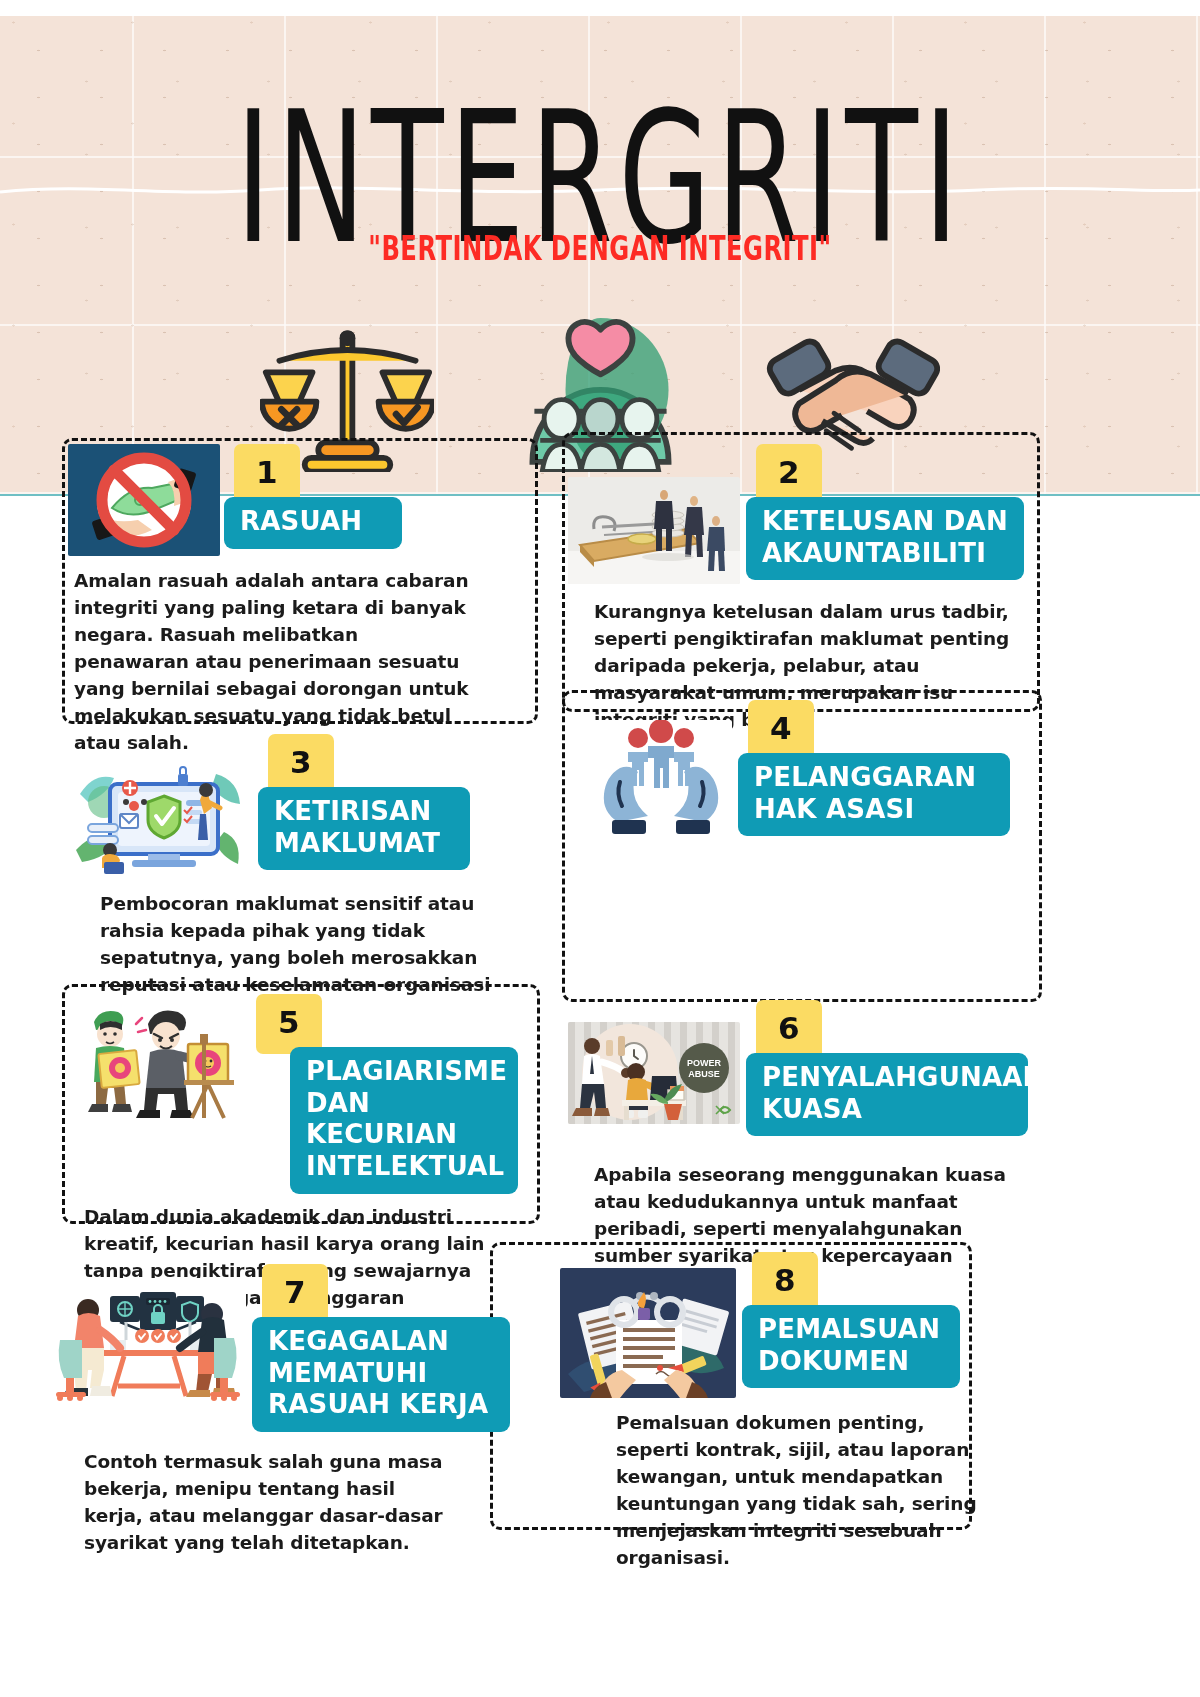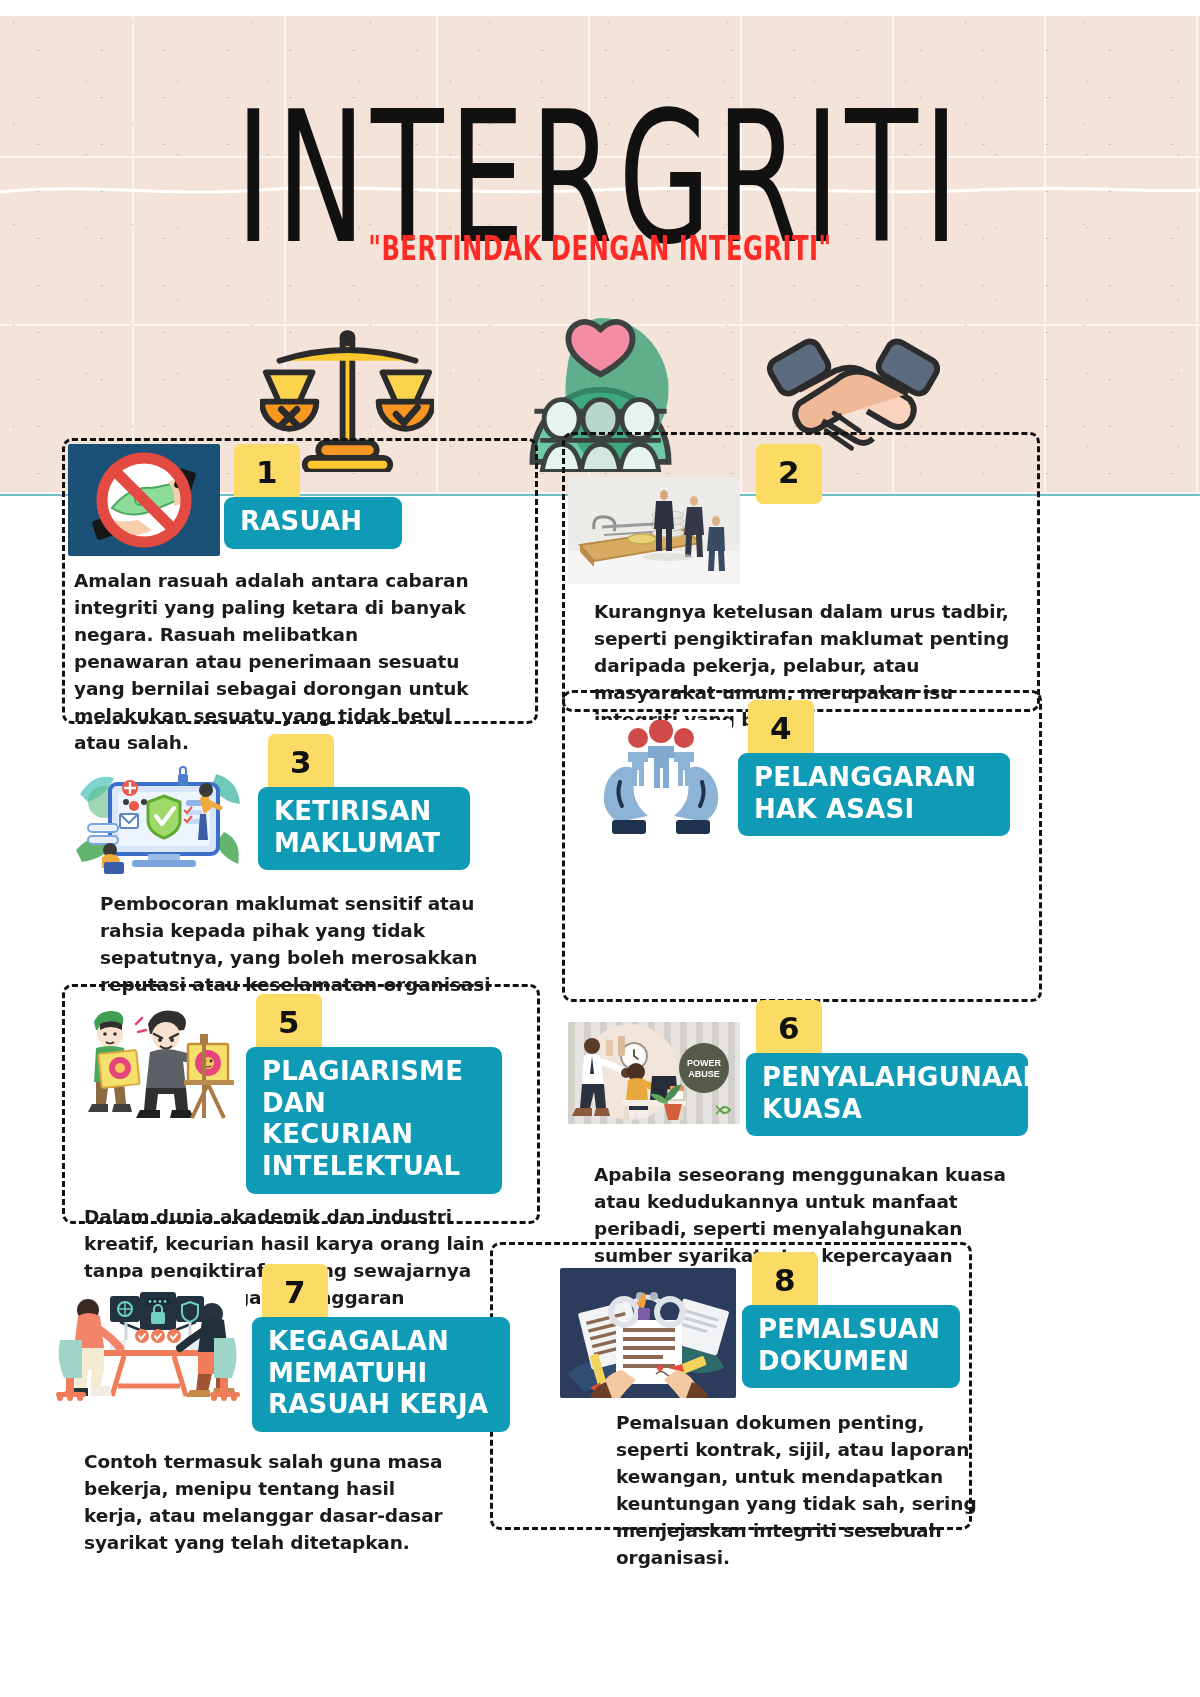--- a/index.html
+++ b/index.html
@@ -195,21 +195,21 @@
   #box4  { left: 562px; top: 252px; width: 480px; height: 312px; }
   #card4 .thumb { width: 142px; height: 122px; margin-top: 20px; }
   #card4 .headtext { padding-left: 6px; }
   #card4 .labelbar { width: 272px; }
   #card4 .desc { width: 392px; margin-left: 6px; margin-top: 14px; }
 
   #card5 { left: 80px;  top: 556px; width: 460px; }
   #box5  { left: 62px;  top: 546px; width: 478px; height: 240px; }
   #card5 .thumb { width: 158px; height: 122px; margin-top: 6px; }
   #card5 .headtext { padding-left: 8px; }
-  #card5 .labelbar { width: 256px; }
+  #card5 .labelbar { width: 228px; margin-left: 44px; }
   #card5 .desc { width: 406px; margin-left: 4px; margin-top: 9px; }
 
   #card6 { left: 568px; top: 562px; width: 470px; }
   #card6 .thumb { width: 172px; height: 102px; margin-top: 22px; }
   #card6 .headtext { padding-left: 6px; }
   #card6 .labelbar { width: 282px; }
   #card6 .desc { width: 418px; margin-left: 26px; margin-top: 25px; }
 
   #card7 { left: 48px;  top: 826px; width: 470px; }
   #card7 .thumb { width: 198px; height: 126px; margin-top: 14px; }
@@ -362,20 +362,21 @@
                 <ellipse cx="148" cy="44" rx="4" ry="5" fill="#dcb085"></ellipse>
                 <path d="M141 50 L156 50 L157 74 L139 74 Z"></path>
                 <path d="M141 74 L147 74 L146 94 L140 94 Z"></path>
                 <path d="M150 74 L156 74 L157 94 L151 94 Z"></path>
               </g>
               <ellipse cx="100" cy="80" rx="26" ry="4" fill="#d9d7d2" opacity=".6"></ellipse>
             </svg>
           </span>
           <span class="headtext">
             <span class="numbadge">2</span>
+            <span class="labelbar">KETELUSAN DAN AKAUNTABILITI</span>
           </span>
         </div>
         <p class="desc">Kurangnya ketelusan dalam urus tadbir, seperti pengiktirafan maklumat penting daripada pekerja, pelabur, atau masyarakat umum, merupakan isu integriti yang biasa.</p>
       </div>
     </div>
 
     <div class="card" id="card3">
       <div class="card-inner">
         <div class="card-head">
           <span class="thumb">

